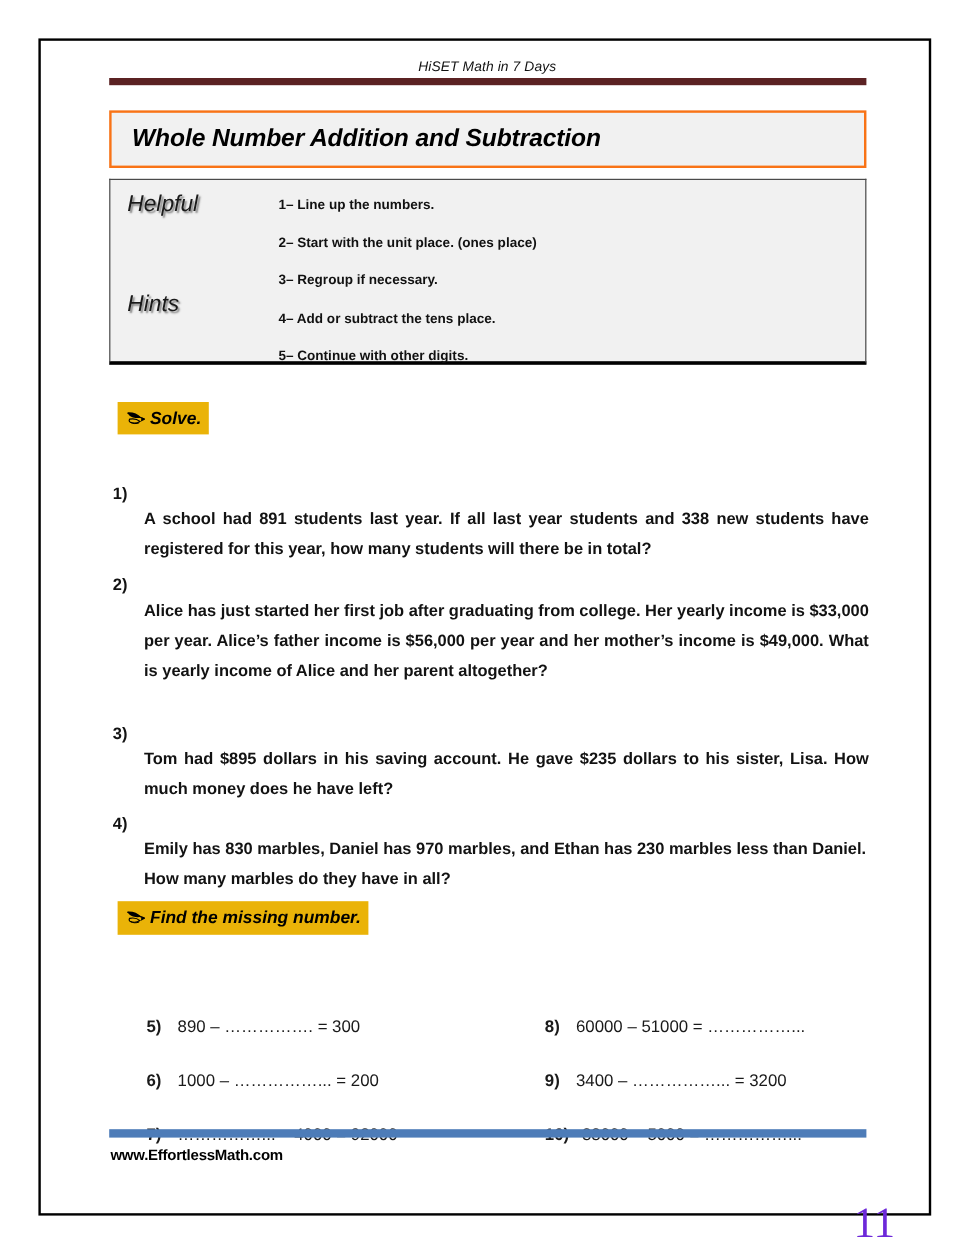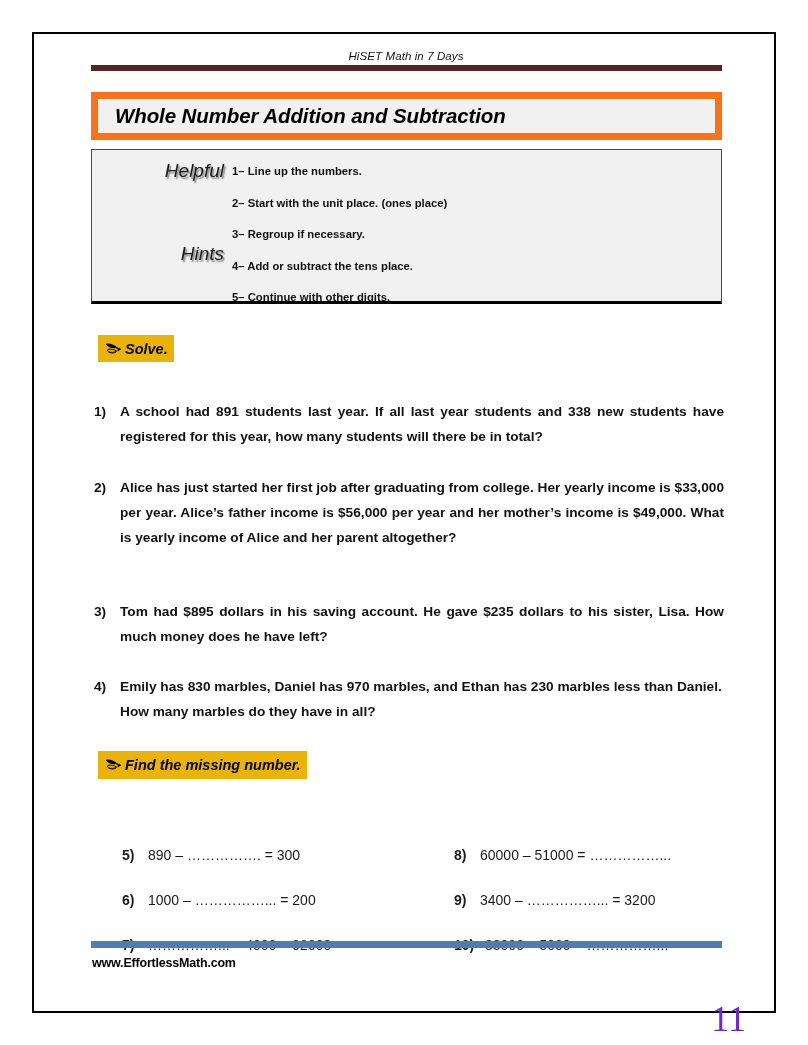--- a/index.html
+++ b/index.html
@@ -50,21 +50,21 @@
   }
 
   
   .title-box {
     position: absolute;
     left: 57px;
     top: 58px;
     width: 631px;
     height: 48px;
     box-sizing: border-box;
-    border: 7px solid #f97316;
+    border: 2px solid #f97316;
     background: #F1F1F1;
     display: flex;
     align-items: center;
   }
   .title-text {
     padding-left: 17px;
     font-size: 20.5px;
     font-weight: bold;
     font-style: italic;
     color: #000000;
@@ -81,21 +81,21 @@
     box-sizing: border-box;
     border: 1px solid #4a4a4a;
     border-bottom: 3px solid #000000;
     background: #F1F1F1;
   }
   .hints-label {
     position: absolute;
     left: 14px;
     top: 10px;
     width: 118px;
-    text-align: right;
+    text-align: left;
     font-size: 19px;
     font-style: italic;
     color: #1a1a1a;
     text-shadow: 1.5px 1.5px 1.5px rgba(110,110,110,0.85);
   }
   .hints-label.second {
     top: 53px;
     margin-top: 40px;
   }
   .hints-list {
@@ -175,20 +175,21 @@
     position: absolute;
     left: 0;
     top: 0;
     width: 24px;
     text-align: left;
   }
   .problem .body {
     margin-left: 26px;
     text-align: justify;
     text-justify: inter-word;
+    margin-top: 21px;
   }
   .problem .body.nojustify { text-align: left; }
 
   #p1 { top: 365px; }
   #p2 { top: 441px; }
   #p3 { top: 565px; }
   #p4 { top: 640px; }
 
   
   .fill {

